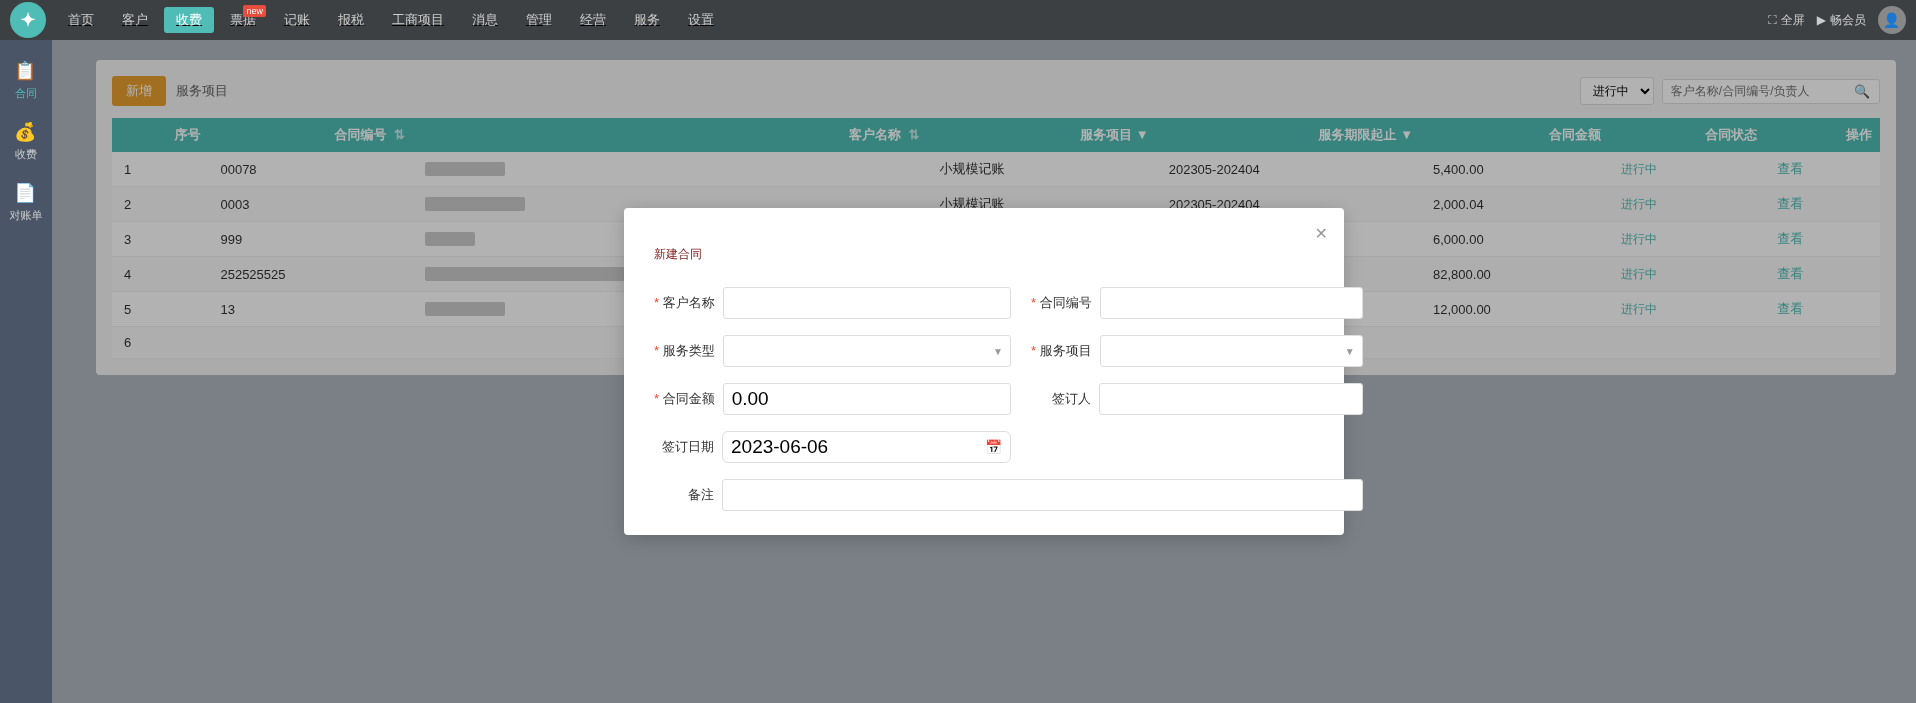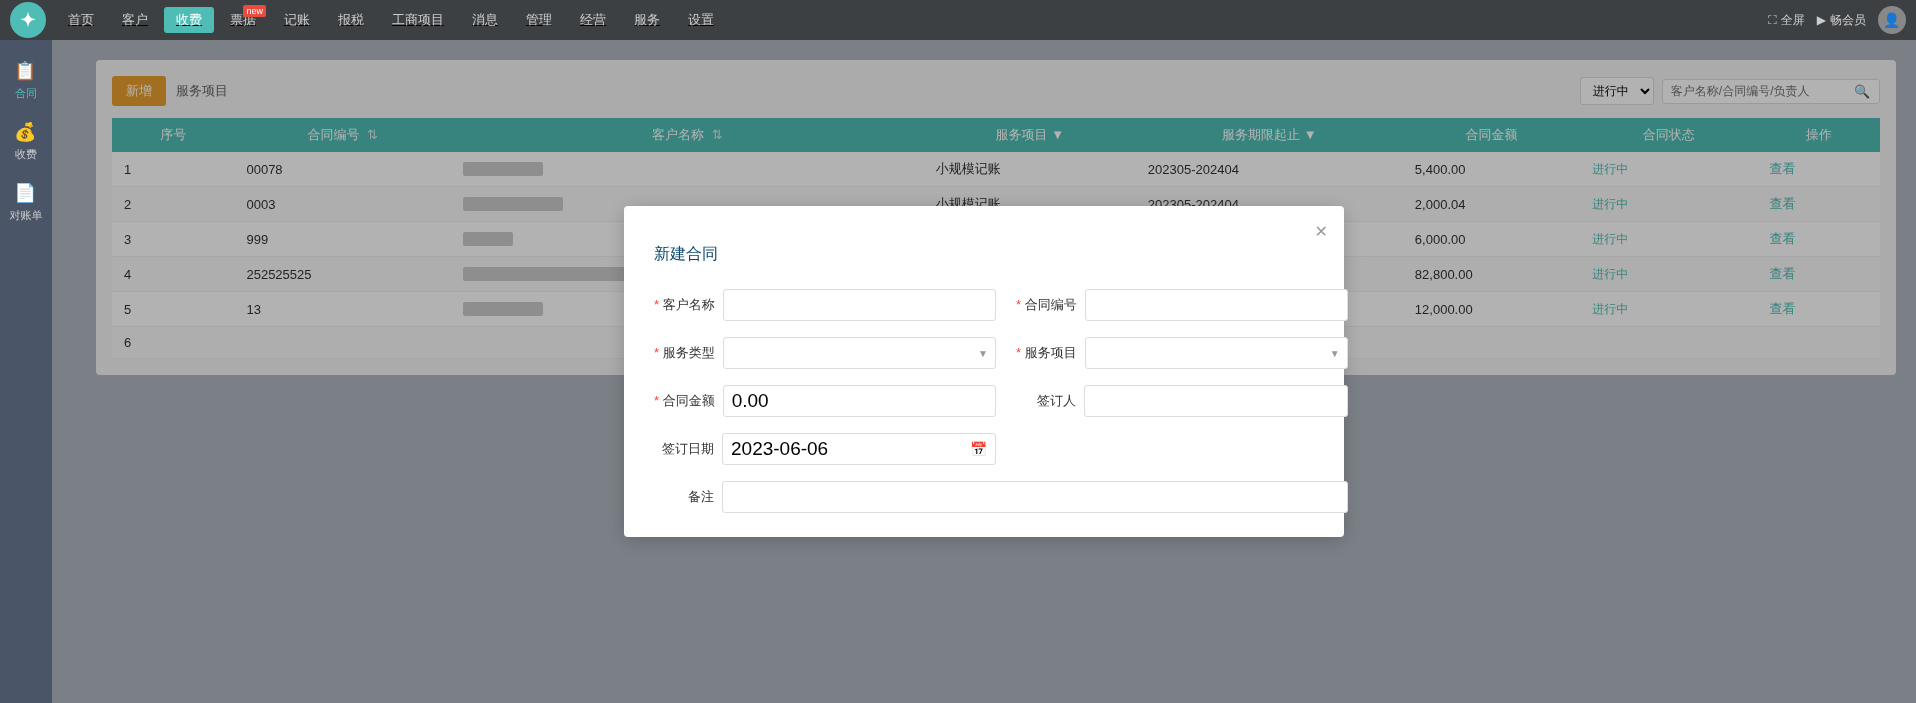--- a/index.html
+++ b/index.html
@@ -154,23 +154,23 @@
     
     .data-table {
       width: 100%;
       border-collapse: collapse;
     }
     .data-table thead tr {
       background: #4fbdb5;
       color: white;
     }
     .data-table thead th {
-      padding: 8px 16px;
-      text-align: center;
-      font-weight: normal;
+      padding: 8px 8px;
+      text-align: right;
+      font-weight: bold;
       font-size: 13px;
       white-space: nowrap;
     }
     .data-table tbody tr {
       background: white;
       border-bottom: 1px solid #f0f0f0;
     }
     .data-table tbody tr:nth-child(even) {
       background: #f9f9f9;
     }
@@ -207,22 +207,22 @@
     }
     .modal {
       background: white;
       border-radius: 4px;
       width: 720px;
       padding: 24px 30px;
       position: relative;
       box-shadow: 0 4px 20px rgba(0,0,0,0.2);
     }
     .modal-title {
-      font-size: 16px;
-      color: #0c4a6e;
+      font-size: 12px;
+      color: #7f1d1d;
       margin-bottom: 24px;
       font-weight: 500;
       margin-top: 14px;
     }
     .modal-close {
       position: absolute;
       top: 16px; right: 16px;
       cursor: pointer;
       color: #999;
       font-size: 16px;
@@ -504,21 +504,21 @@
         <input type="text" class="form-input" value="0.00" style="">
       </div>
 
       <div class="form-row">
         <span class="form-label">签订人</span>
         <input type="text" class="form-input" value="" style="">
       </div>
       <div class="form-row">
         <span class="form-label">签订日期</span>
         <div class="form-date-wrap">
-          <input type="text" class="form-input" value="2023-06-06" style="padding-right: 19px;">
+          <input type="text" class="form-input" value="2023-06-06" style="padding-right: 34px; border-radius: 6px;">
           <span class="form-date-icon">📅</span>
         </div>
       </div>
 
       <div class="form-row" style="grid-column: 1 / -1;">
         <span class="form-label">备注</span>
         <input type="text" class="form-input" value="" style="">
       </div>
     </div>
 

